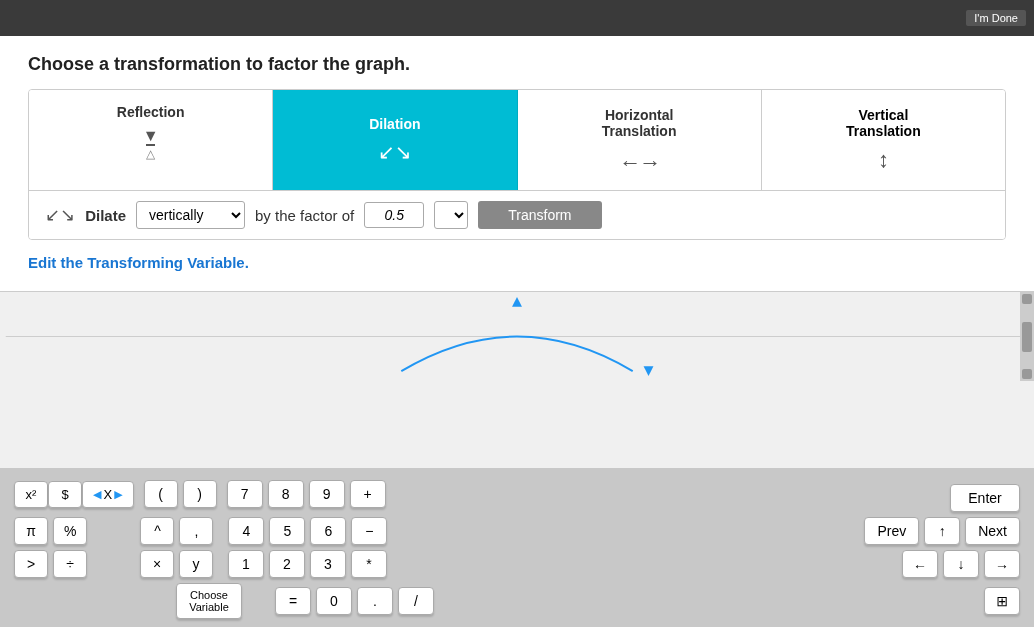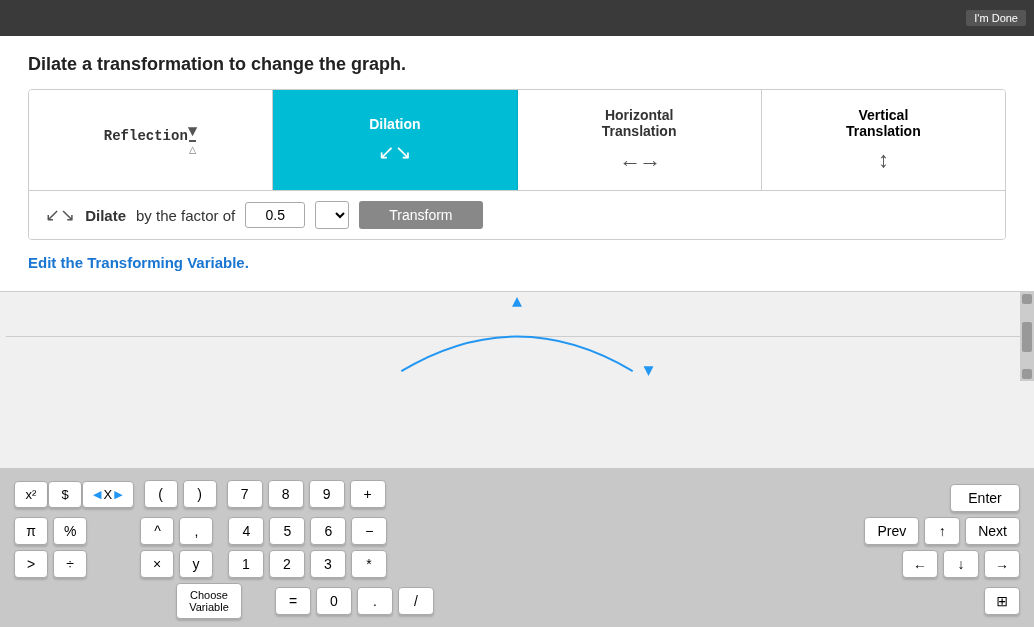--- a/index.html
+++ b/index.html
@@ -14,27 +14,27 @@
   </style>
 </head>
 <body>
 
 <div style="background:#3a3a3a; height:36px; display:flex; justify-content:flex-end; align-items:center; padding-right:8px;">
   <span style="background:#555; color:#fff; font-size:11px; padding:2px 8px; border-radius:2px; cursor:pointer;">I'm Done</span>
 </div>
 
 <div style="padding:18px 28px 10px 28px; background:#fff;">
 
-  <div style="font-size:18px; font-weight:bold; color:#222; margin-bottom:14px;">Dilate a transformation to change the graph.</div>
+  <div style="font-size:18px; font-weight:bold; color:#222; margin-bottom:14px;">Choose a transformation to factor the graph.</div>
 
   <div style="border:1px solid #ccc; border-radius:4px; overflow:hidden; margin-bottom:14px;">
 
     <div style="display:flex;">
 
-      <div style="flex:1; padding:14px 16px; display:flex; flex-direction:row; align-items:center; justify-content:center; border-right:1px solid #ccc; background:#fff; cursor:pointer; min-height:100px;font-family:Liberation Mono, monospace;">
+      <div style="flex:1; padding:14px 16px; display:flex; flex-direction:column; align-items:center; border-right:1px solid #ccc; background:#fff; cursor:pointer; min-height:100px;">
         <div style="font-size:14px; font-weight:bold; color:#333; margin-bottom:8px;">Reflection</div>
         <div style="display:flex; flex-direction:column; align-items:center; line-height:1;">
           <span style="font-size:16px; color:#555;">▼</span>
           <span style="font-size:12px; color:#888; border-top:2px solid #555; padding-top:2px;">△</span>
         </div>
       </div>
 
       <div style="flex:1; padding:14px 16px; display:flex; flex-direction:column; align-items:center; justify-content:center; border-right:1px solid #00acc1; background:#00bcd4; cursor:pointer; min-height:100px;">
         <div style="font-size:14px; font-weight:bold; color:#fff; margin-bottom:8px;">Dilation</div>
         <div style="color:#fff; font-size:20px;">
@@ -50,22 +50,26 @@
       <div style="flex:1; padding:14px 16px; display:flex; flex-direction:column; align-items:center; justify-content:center; background:#fff; cursor:pointer; min-height:100px;">
         <div style="font-size:14px; font-weight:bold; color:#000000; margin-bottom:8px; text-align:center;">Vertical<br>Translation</div>
         <div style="font-size:22px; color:#555;">↕</div>
       </div>
 
     </div>
 
     <div style="border-top:1px solid #ccc; padding:10px 16px; background:#fff; display:flex; align-items:center; gap:10px;">
       <div style="font-size:18px; color:#555;">↙↘</div>
       <span style="font-size:15px; font-weight:bold; color:#333;">Dilate</span>
+      <select style="border:1px solid #aaa; border-radius:3px; padding:4px 8px; font-size:14px; background:#fff;">
+        <option>vertically</option>
+        <option>horizontally</option>
+      </select>
       <span style="font-size:15px; color:#333;">by the factor of</span>
-      <input type="text" value="0.5" style="border: 1px solid rgb(170, 170, 170); border-radius: 3px; padding: 4px 8px; font-size: 14px; width: 60px; text-align: center;">
+      <input type="text" value="0.5" style="border: 1px solid rgb(170, 170, 170); border-radius: 3px; padding: 4px 8px; font-size: 14px; width: 60px; text-align: center; font-style: italic;">
       <select style="border:1px solid #aaa; border-radius:3px; padding:4px 6px; font-size:14px; background:#fff; min-width:20px;">
         <option></option>
       </select>
       <button style="background:#888; color:#fff; border:none; border-radius:3px; padding:6px 30px; font-size:14px; cursor:pointer;">Transform</button>
     </div>
 
   </div>
 
   <div>
     <div style="font-size:15px; font-weight:bold; color:#1976d2; margin-bottom:10px;">Edit the Transforming Variable.</div>

